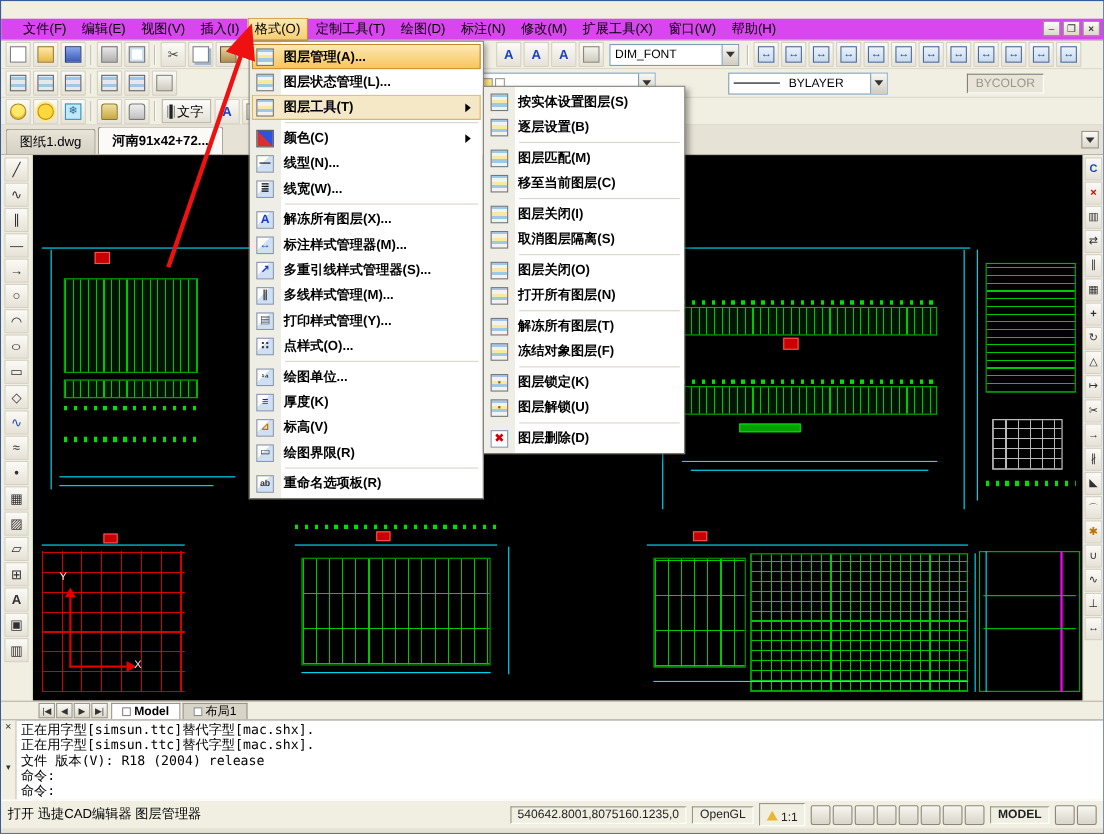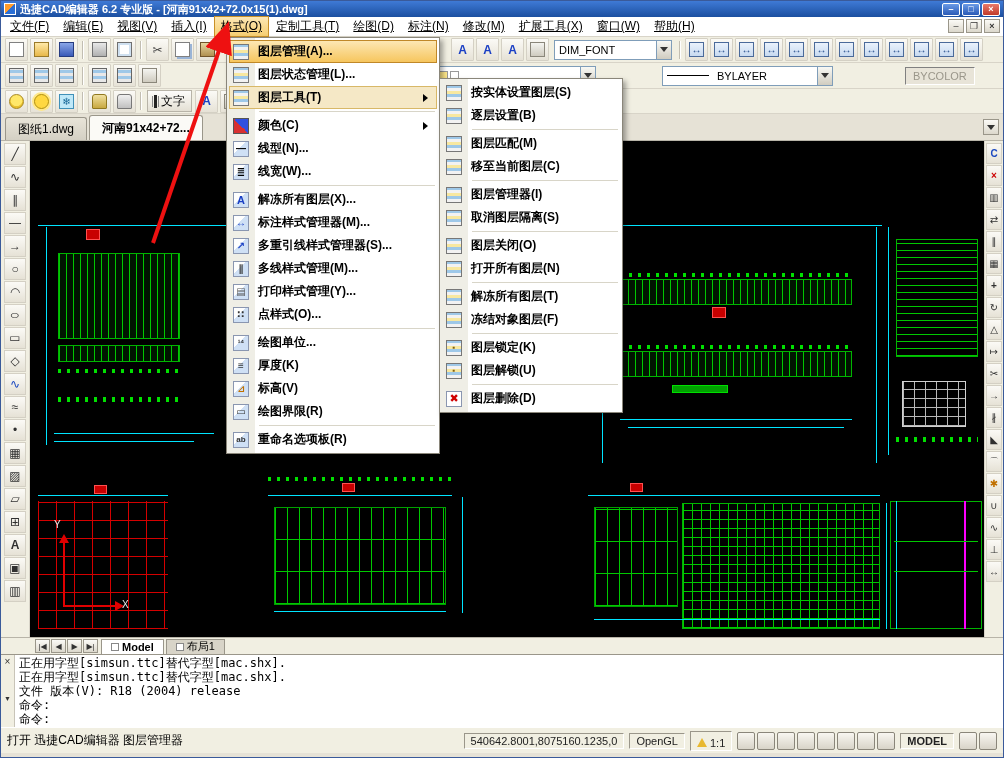--- a/index.html
+++ b/index.html
@@ -8,21 +8,21 @@
 
   
   .titlebar { position:absolute; left:0; top:0; width:100%; height:16px; background:linear-gradient(#3f7ad6,#1b4fa0); display:flex; align-items:center; padding:0 3px; z-index:10; }
   .appicon { width:12px; height:12px; background:linear-gradient(135deg,#ff9b2a 0 50%,#2a6fd6 50%); border:1px solid #fff; margin-right:4px; flex:0 0 12px; }
   .titletext { color:#fff; font-size:11px; font-weight:bold; white-space:nowrap; overflow:hidden; flex:1; }
   .winbtn { width:18px; height:13px; margin-left:2px; border:1px solid #fff; border-radius:2px; background:linear-gradient(#6a9ae6,#2a5ab6); color:#fff; font-size:9px; line-height:11px; text-align:center; font-weight:bold; }
   .winbtn.close { background:linear-gradient(#e87a6a,#c03a2a); }
   .winbtn.min::before { content:"–"; } .winbtn.max::before { content:"□"; } .winbtn.close::before { content:"×"; }
 
   
-  .menubar { position:absolute; left:0; top:16px; width:100%; height:20px; background:#ffffff; border-bottom:1px solid #d8d4c8; display:flex; align-items:center; padding:0 2px; z-index:10;text-decoration:underline; }
+  .menubar { position:absolute; left:0; top:16px; width:100%; height:20px; background:#d946ef; border-bottom:1px solid #d8d4c8; display:flex; align-items:center; padding:0 13px; z-index:10; }
   .mbitem { font-size:12px; padding:2px 7px; color:#000; white-space:nowrap; }
   .mbitem.open { background:linear-gradient(#fde9b8,#f6cd6e); box-shadow:inset 0 0 0 1px #c89028; }
   .mdibtns { margin-left:auto; display:flex; }
   .mdibtn { width:16px; height:14px; border:1px solid #9a968a; background:linear-gradient(#fbfaf6,#dcd8cc); margin-left:2px; font-size:9px; line-height:12px; text-align:center; color:#333; }
   .mdibtn.min::before{content:"–";} .mdibtn.res::before{content:"❐";} .mdibtn.close::before{content:"×";font-weight:bold;}
 
   
   .tbrow { position:absolute; left:0; width:100%; background:#f1efe2; border-bottom:1px solid #d8d4c8; display:flex; align-items:center; padding:0 3px; }
   .tb1 { top:36px; height:26px; } .tb2 { top:62px; height:26px; } .tb3 { top:88px; height:25px; }
   .tbtn { width:23px; height:23px; border:1px solid #d4d0c4; border-radius:1px; background:linear-gradient(#fbfaf6,#e6e2d6); display:flex; align-items:center; justify-content:center; margin:0 1px; flex:0 0 auto; }
@@ -166,27 +166,20 @@
   .mitem.subp .marrow { display:block; position:absolute; right:5px; width:0; height:0; border:4px solid transparent; border-left:5px solid #000; }
 
   
   .arrowsvg { position:absolute; left:0; top:0; width:1004px; height:758px; z-index:100; pointer-events:none; }
 </style>
 </head>
 <body>
 
 <div class="window">
 
-  <div class="titlebar">
-    <div class="appicon"></div>
-    <div class="titletext">迅捷CAD编辑器 6.2 专业版 - [河南91x42+72.0x15(1).dwg]</div>
-    <div class="winbtn min"></div>
-    <div class="winbtn max"></div>
-    <div class="winbtn close"></div>
-  </div>
 
   <div class="menubar">
 
       <span class="mbitem">文件(F)</span>
 
       <span class="mbitem">编辑(E)</span>
 
       <span class="mbitem">视图(V)</span>
 
       <span class="mbitem">插入(I)</span>
@@ -367,21 +360,21 @@
     <div class="combo" style="width:172px;">
       <span class="cicons">
           <i class="y"></i>
           <i class="s"></i>
           <i class="w"></i>
         </span>
       <span class="cval"></span>
       <span class="cbtn"></span>
     </div>
     <div style="width:66px;flex:0 0 66px;"></div>
-    <div class="combo" style="width:171px;">
+    <div class="combo" style="width:145px;">
       <span class="lt-line"></span>
       <span class="cval">BYLAYER</span>
       <span class="cbtn"></span>
     </div>
     <div style="width:72px;flex:0 0 72px;"></div>
     <div class="sunken">BYCOLOR</div>
   </div>
 
   <div class="tbrow tb3">
     <div style="display:flex;">
@@ -817,21 +810,21 @@
       </div>
 
       <div class="mitem sep">
         
         
         
       </div>
 
       <div class="mitem">
         <span class="micon mi-layer-iso"></span>
-        <span class="mlabel">图层管理器(I)</span>
+        <span class="mlabel">图层关闭(I)</span>
 
       </div>
 
       <div class="mitem">
         <span class="micon mi-layer-uniso"></span>
         <span class="mlabel">取消图层隔离(S)</span>
 
       </div>
 
       <div class="mitem sep">

